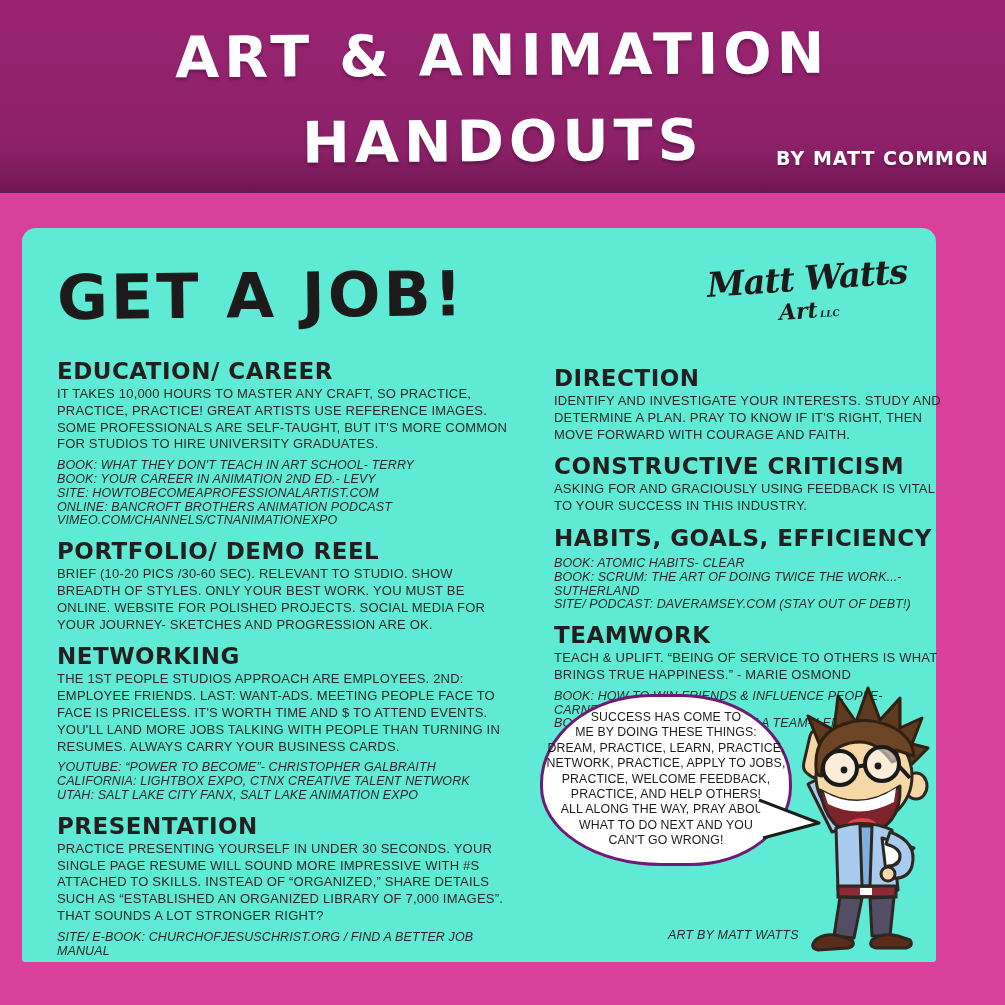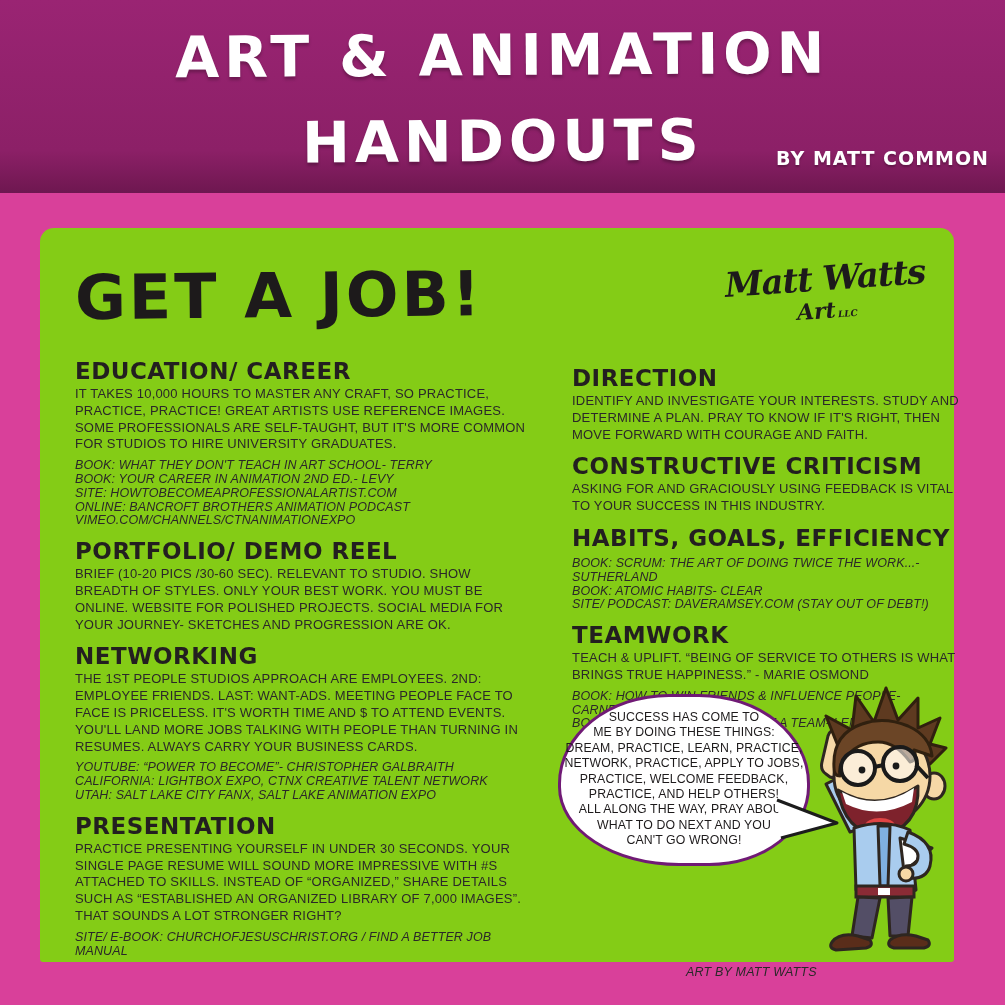--- a/index.html
+++ b/index.html
@@ -21,22 +21,22 @@
     text-shadow:0 3px 3px rgba(0,0,0,.25);
     transform:rotate(-0.4deg);
   }
   .header-byline{
     position:absolute;right:16px;bottom:24px;
     color:#fff;font-family:"DejaVu Sans",sans-serif;font-weight:bold;
     font-size:19px;letter-spacing:1px;text-shadow:0 2px 2px rgba(0,0,0,.25);
   }
   
   .sheet{
-    position:absolute;left:40px;top:228px;width:914px;height:734px;
-    background:#84cc16;border-radius:14px 14px 3px 3px;
+    position:absolute;left:22px;top:228px;width:914px;height:734px;
+    background:#5eead4;border-radius:14px 14px 3px 3px;
   }
   .col-left{position:absolute;left:35px;top:30px;width:452px;}
   .col-right{position:absolute;left:532px;top:30px;width:392px;}
   .page-title{
     font-family:"DejaVu Sans",sans-serif;font-weight:bold;
     font-size:62px;line-height:76px;letter-spacing:3px;color:#1d1a1b;
     margin:0 0 24px 0;transform:rotate(-0.6deg);
   }
   
   .signature{
@@ -80,21 +80,21 @@
   }
   .bubble-text{
     position:absolute;left:0;top:13px;width:100%;text-align:center;
     font-size:12.3px;line-height:15.4px;letter-spacing:0.1px;color:#1d1a1b;
   }
   .bubble-tail{position:absolute;right:-36px;top:96px;z-index:1;}
   
   .mascot{position:absolute;left:752px;top:452px;z-index:3;}
   .art-credit{
     position:absolute;left:646px;top:700px;
-    font-style:italic;font-size:12.5px;color:#2b2829;letter-spacing:0.2px;margin-top:37px;
+    font-style:italic;font-size:12.5px;color:#2b2829;letter-spacing:0.2px;
   }
 </style>
 </head>
 <body>
 
 <div class="canvas">
 
   <div class="header">
     <div class="header-title">
       <div>ART &amp; ANIMATION</div>
@@ -157,22 +157,22 @@
       </section>
 
       <section class="sec">
         <h2 class="sec-h">CONSTRUCTIVE CRITICISM</h2>
         <p class="sec-b">ASKING FOR AND GRACIOUSLY USING FEEDBACK IS VITAL TO YOUR SUCCESS IN THIS INDUSTRY.</p>
       </section>
 
       <section class="sec">
         <h2 class="sec-h">HABITS, GOALS, EFFICIENCY</h2>
         <div class="notes">
+          <div class="note">BOOK: ATOMIC HABITS- CLEAR</div>
           <div class="note">BOOK: SCRUM: THE ART OF DOING TWICE THE WORK...- SUTHERLAND</div>
-          <div class="note">BOOK: ATOMIC HABITS- CLEAR</div>
           <div class="note">SITE/ PODCAST: DAVERAMSEY.COM (STAY OUT OF DEBT!)</div>
         </div>
       </section>
 
       <section class="sec">
         <h2 class="sec-h">TEAMWORK</h2>
         <p class="sec-b">TEACH &amp; UPLIFT. “BEING OF SERVICE TO OTHERS IS WHAT BRINGS TRUE HAPPINESS.” - MARIE OSMOND</p>
         <div class="notes">
           <div class="note">BOOK: HOW TO WIN FRIENDS &amp; INFLUENCE PEOPLE- CARNEGIE</div>
           <div class="note">BOOK: THE 5 DYSFUNCTIONS OF A TEAM- LENCIONI</div>

